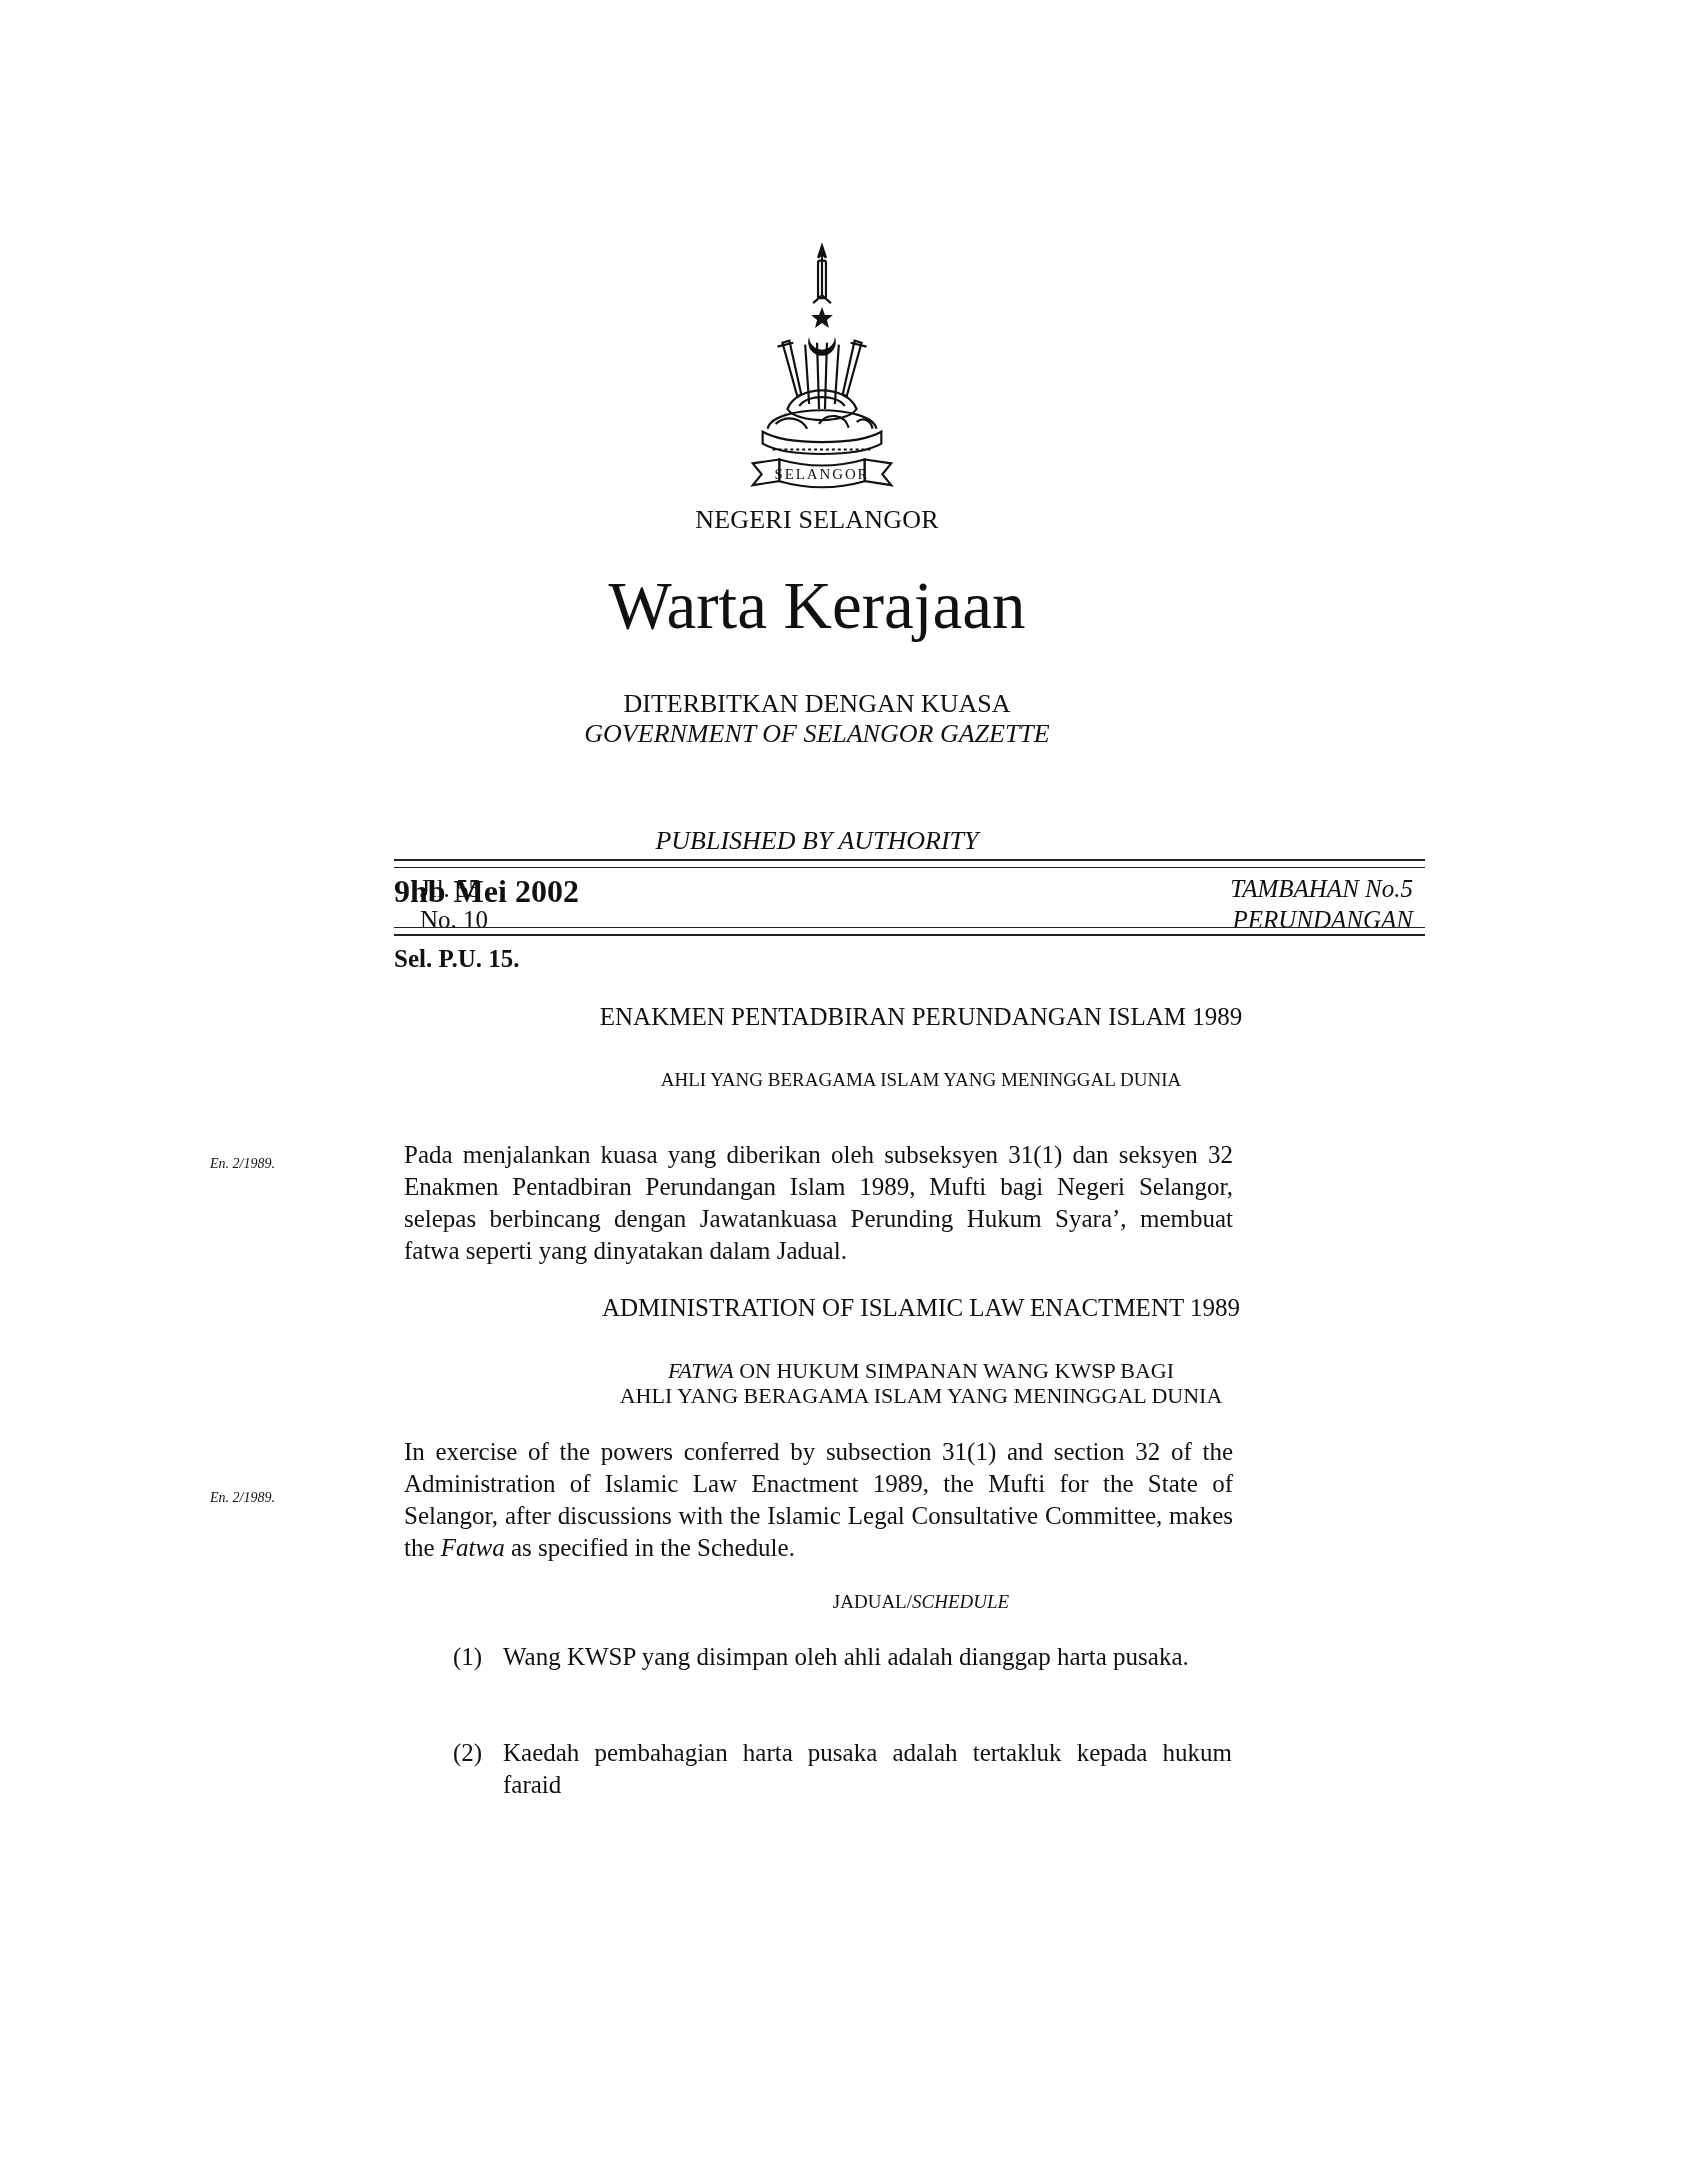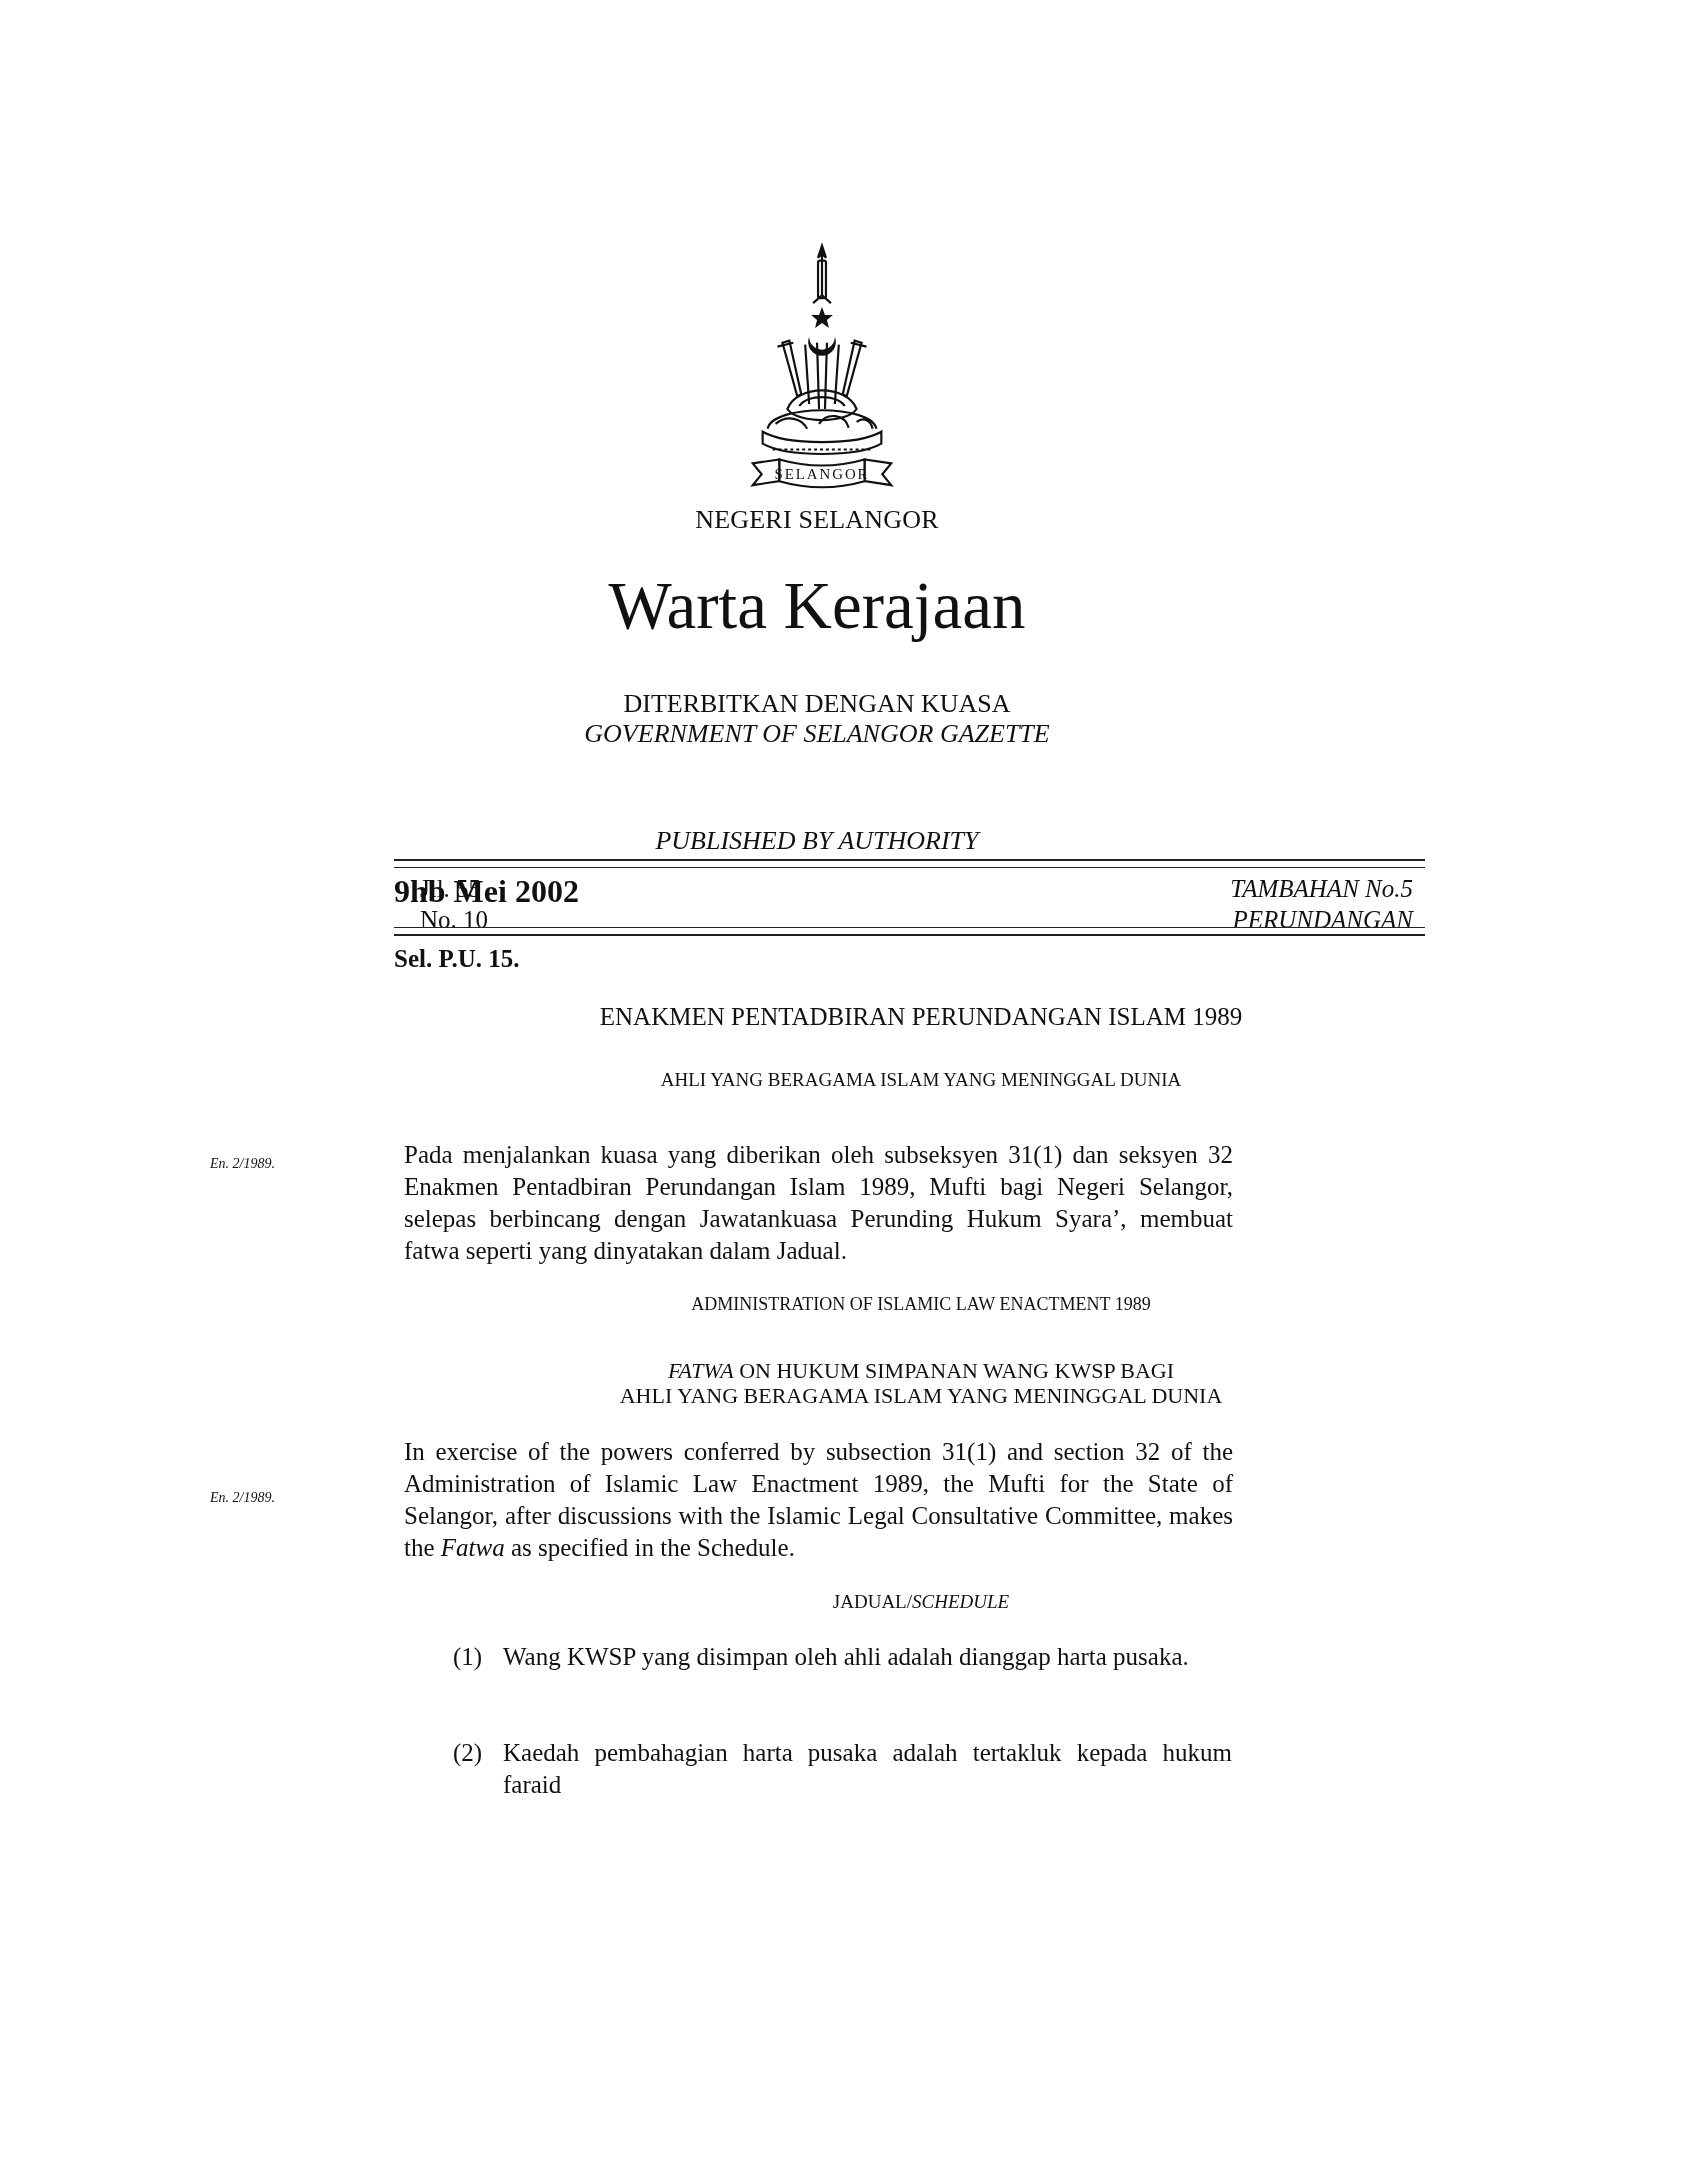--- a/index.html
+++ b/index.html
@@ -21,21 +21,21 @@
   #issue-date { position:absolute; left:0; right:0; top:14px; text-align:left; font-size:32px; font-weight:bold; padding-right:69px; }
   #supp-block { position:absolute; right:12px; top:14px; font-size:25px; line-height:31px; text-align:right; font-style:italic; }
 
   #pu-number { left:394px; top:945px; font-size:25px; font-weight:bold; }
 
   #enact-title-ms { left:406px; width:1030px; top:1003px; font-size:25px; }
   #fatwa-title-ms { left:406px; width:1030px; top:1067px; font-size:19px; line-height:25px; }
   #margin-note-1 { left:210px; top:1156px; font-size:14px; font-style:italic; }
   #para-ms { left:404px; width:829px; top:1139px; font-size:25px; line-height:32px; text-align:justify; }
 
-  #enact-title-en { left:406px; width:1030px; top:1294px; font-size:18px; }
+  #enact-title-en { left:406px; width:1030px; top:1294px; font-size:25px; }
   #fatwa-title-en { left:406px; width:1030px; top:1358px; font-size:22px; line-height:25px; }
   #margin-note-2 { left:210px; top:1490px; font-size:14px; font-style:italic; }
   #para-en { left:404px; width:829px; top:1436px; font-size:25px; line-height:32px; text-align:justify; }
 
   #schedule-heading { left:406px; width:1030px; top:1591px; font-size:19px; }
   .sched-item { position:absolute; left:453px; width:779px; font-size:25px; line-height:32px; }
   .sched-num { position:absolute; left:0; top:0; width:50px; }
   .sched-text { margin-left:50px; text-align:justify; }
   #sched-item-1 { top:1641px; }
   #sched-item-2 { top:1737px; }

